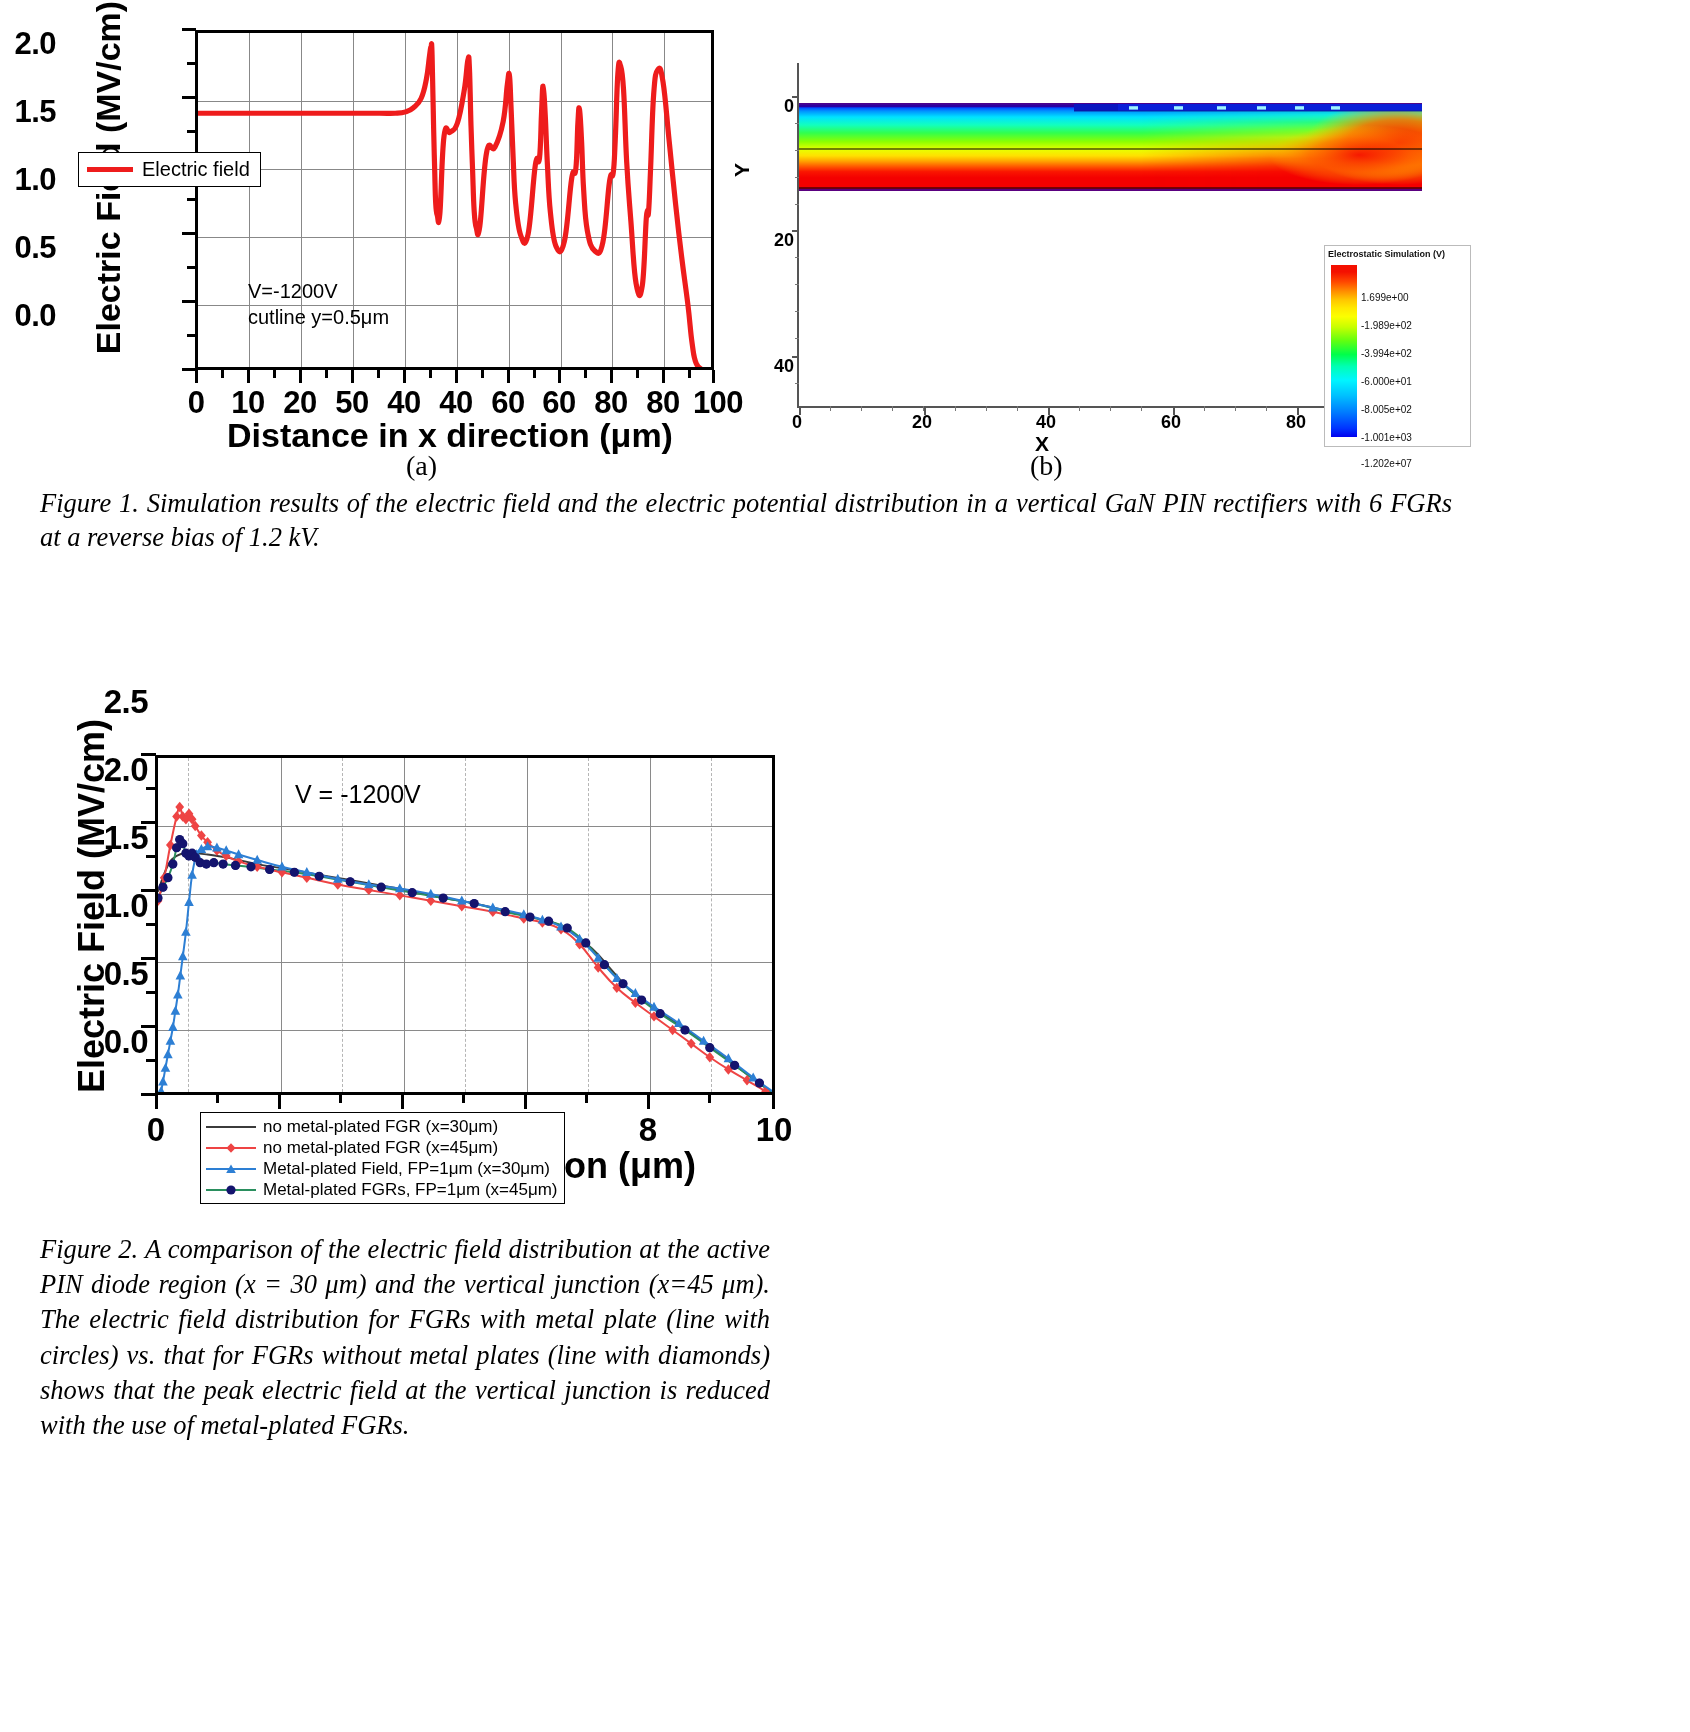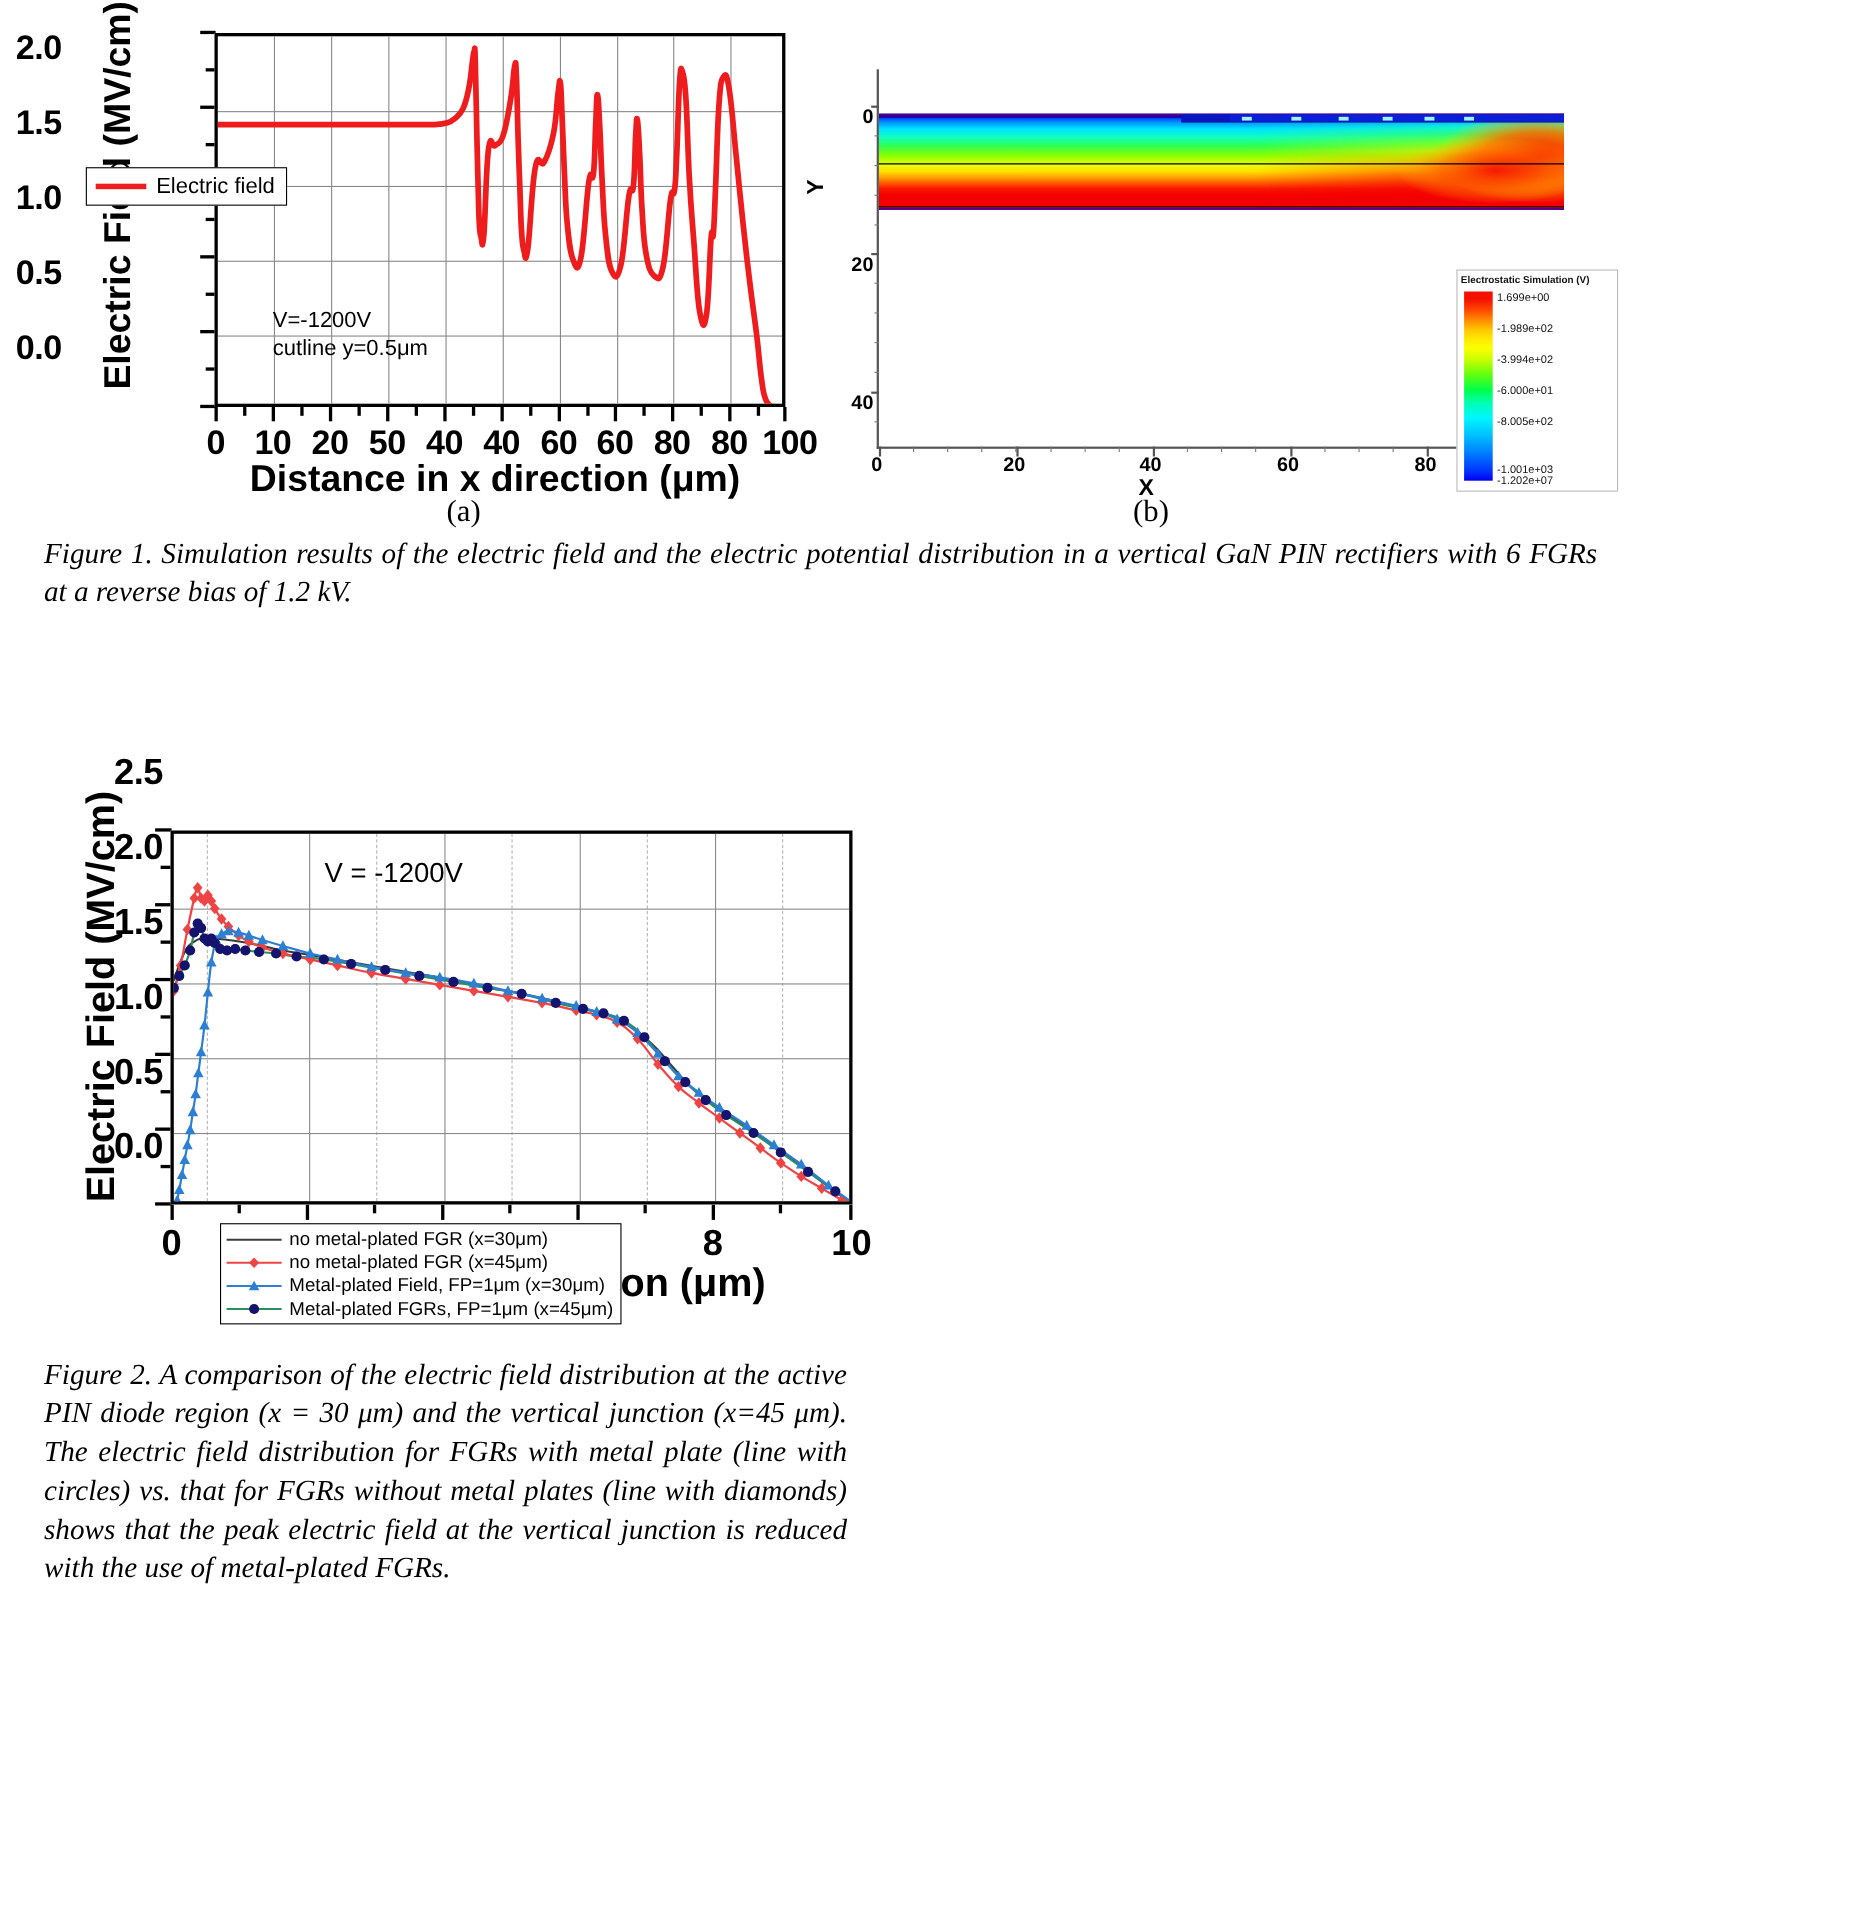--- a/index.html
+++ b/index.html
@@ -229,20 +229,21 @@
       #0033ff 95%,
       #0000ee 100%);
   }
   .f1b-cbar-tick {
     position: absolute;
     left: 36px;
     font-family: "Liberation Sans", sans-serif;
     font-size: 10px;
     color: #111;
     white-space: nowrap;
+    margin-top: 26px;
   }
 
   
   .sublabel {
     position: absolute;
     font-family: "Liberation Serif", serif;
     font-size: 28px;
     color: #000;
   }
 
@@ -584,21 +585,21 @@
     </div>
 
     <div id="f1b-cbar-box">
       <div id="f1b-cbar-title">Electrostatic Simulation (V)</div>
       <div id="f1b-cbar-strip"></div>
       <div class="f1b-cbar-tick" style="top:20px">1.699e+00</div>
       <div class="f1b-cbar-tick" style="top:48px">-1.989e+02</div>
       <div class="f1b-cbar-tick" style="top:76px">-3.994e+02</div>
       <div class="f1b-cbar-tick" style="top:104px">-6.000e+01</div>
       <div class="f1b-cbar-tick" style="top:132px">-8.005e+02</div>
-      <div class="f1b-cbar-tick" style="top:176px">-1.001e+03</div>
+      <div class="f1b-cbar-tick" style="top:160px">-1.001e+03</div>
       <div class="f1b-cbar-tick" style="top:186px">-1.202e+07</div>
     </div>
   </div>
 </div>
 
 <div class="sublabel" style="left:406px; top:450px;">(a)</div>
 <div class="sublabel" style="left:1030px; top:450px;">(b)</div>
 
 <div id="cap1">Figure 1. Simulation results of the electric field and the electric potential distribution in a vertical GaN PIN rectifiers with 6 FGRs at a reverse bias of 1.2 kV.</div>
 

